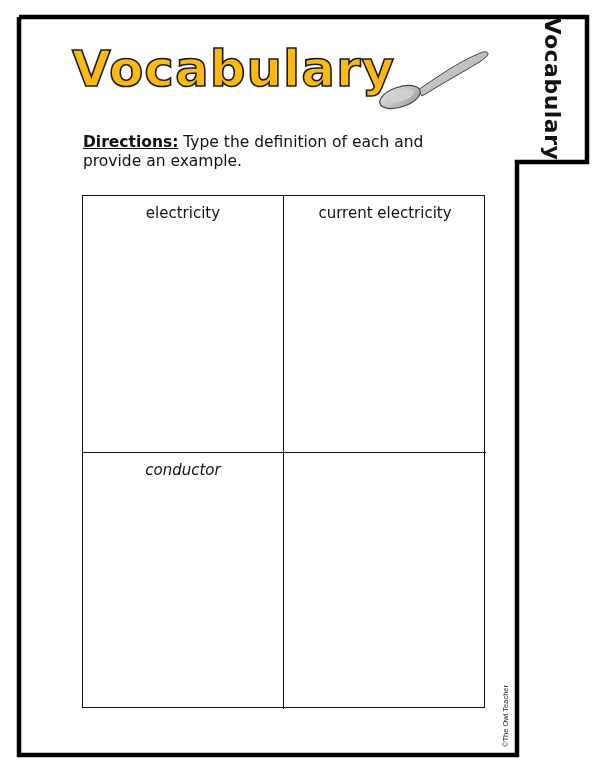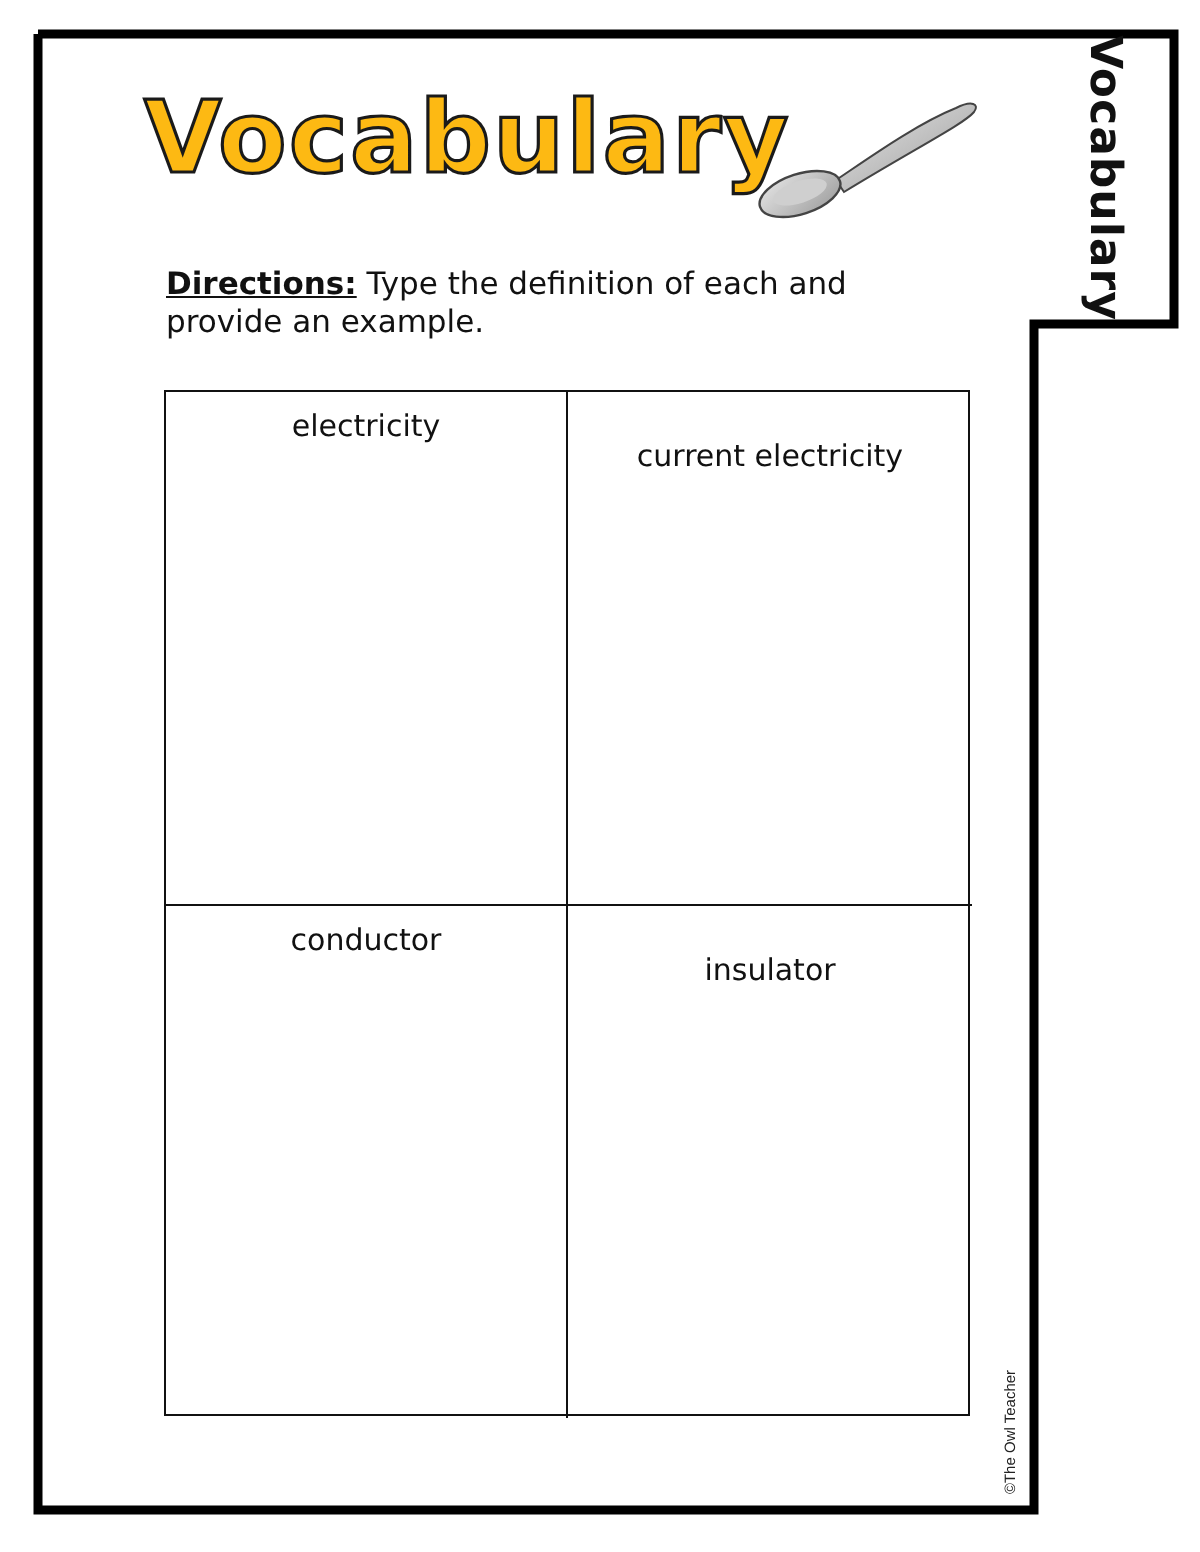--- a/index.html
+++ b/index.html
@@ -15,22 +15,22 @@
       transform:translate(-50%,-50%) rotate(90deg); white-space:nowrap;
       font-size:22px; font-weight:bold; color:#111; letter-spacing:0.5px; }
     .directions { position:absolute; left:83px; top:133px; width:400px;
       font-size:15.5px; line-height:19px; color:#111; }
     .directions .lead { font-weight:bold; text-decoration:underline;text-align:center; }
     .grid { position:absolute; left:82px; top:195px; width:403px; height:513px;
       display:grid; grid-template-columns:201px 202px; grid-template-rows:257px 256px;
       border:1.2px solid #111; box-sizing:border-box; }
     .cell { border-right:1.2px solid #111; border-bottom:1.2px solid #111; box-sizing:border-box;
       text-align:center; font-size:15px; padding-top:8px; color:#111; }
-    .cell:nth-child(2n) { border-right:none;margin-top:15px; }
-    .cell:nth-child(n+3) { border-bottom:none; }
+    .cell:nth-child(2n) { border-right:none; }
+    .cell:nth-child(n+3) { border-bottom:none;font-style:italic; }
     .copyright { position:absolute; left:497px; top:680px; width:16px; height:72px; }
     .copyright span { position:absolute; left:50%; top:50%;
       transform:translate(-50%,-50%) rotate(-90deg); white-space:nowrap;
       font-size:7.5px; font-family:"Liberation Sans", sans-serif; color:#222; }
   </style>
 </head>
 <body>
 
 <svg class="frame" viewBox="0 0 600 776" xmlns="http://www.w3.org/2000/svg">
   <polyline points="19,17 587,17 587,162 517,162 517,755 19,755 19,17" fill="none" stroke="#000" stroke-width="4.5" stroke-linejoin="miter"></polyline>
@@ -61,20 +61,17 @@
 <div class="grid">
   <div class="cell">
     <span>electricity</span>
   </div>
   <div class="cell">
     <span>current electricity</span>
   </div>
   <div class="cell">
     <span>conductor</span>
   </div>
-  <div class="cell">
-    <span>insulator</span>
-  </div>
 </div>
 
 <div class="copyright">
   <span>©The Owl Teacher</span>
 </div>
 
 </body></html>

